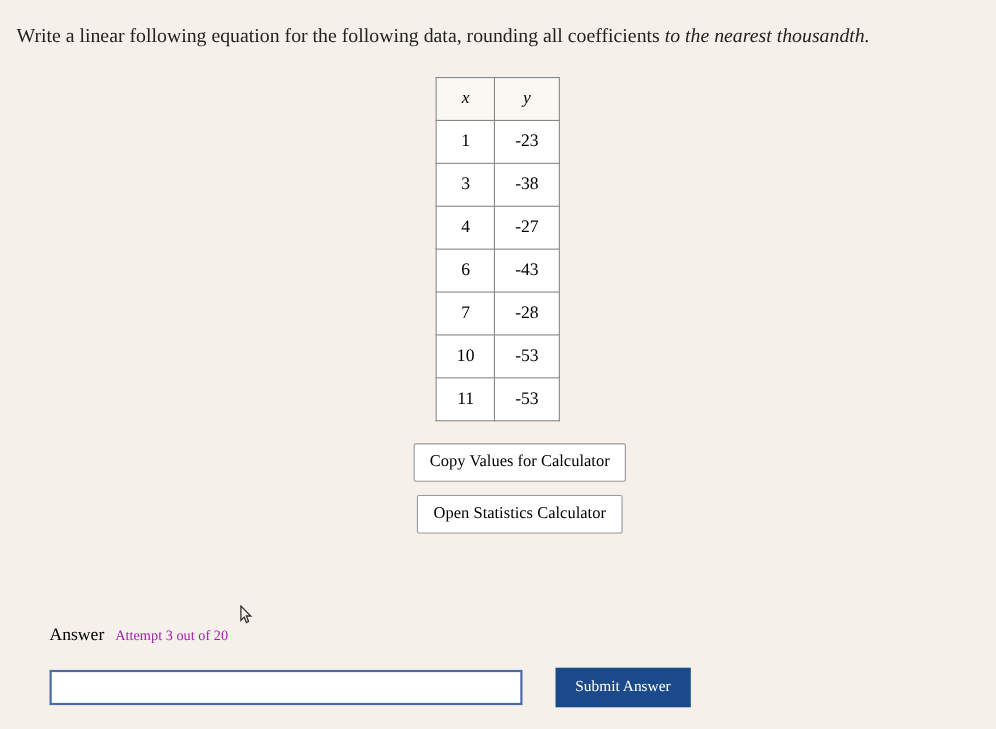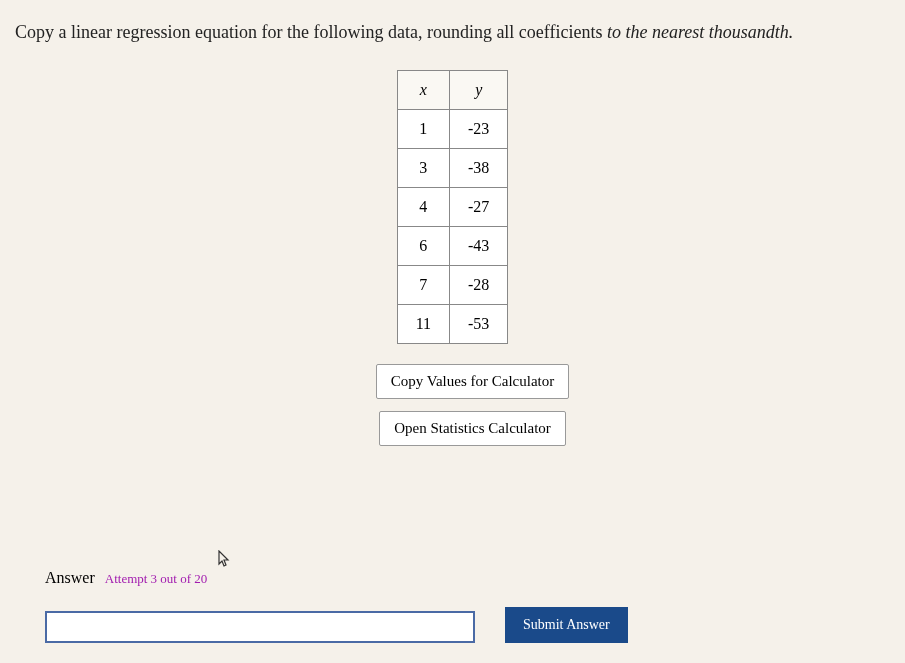--- a/index.html
+++ b/index.html
@@ -79,21 +79,21 @@
     .answer-label {
       font-weight: normal;
       font-size: 16px;
     }
     .attempt-text {
       font-size: 13px;
       color: #a21caf;
     }
     .answer-input-row {
       display: flex;
-      align-items: flex-end;
+      align-items: center;
       gap: 30px;
     }
     .answer-input {
       width: 430px;
       height: 32px;
       border: 2px solid #4a6aa5;
       background: #fff;
       padding: 4px 8px;
       font-size: 15px;
       font-family: Georgia, serif;
@@ -113,21 +113,21 @@
       top: 550px;
       font-size: 16px;
       color: #333;
       pointer-events: none;
     }
   </style>
 </head>
 <body>
 
 <div class="prompt">
-  <span>Copy a linear regression equation for the following data, rounding all coefficients </span><span class="italic">to the nearest thousandth.</span>
+  <span>Write a linear following equation for the following data, rounding all coefficients </span><span class="italic">to the nearest thousandth.</span>
 </div>
 
 <div class="table-container">
   <table>
     <thead>
       <tr>
         <th>x</th>
         <th>y</th>
       </tr>
     </thead>
@@ -146,20 +146,24 @@
       </tr>
       <tr>
         <td>6</td>
         <td>-43</td>
       </tr>
       <tr>
         <td>7</td>
         <td>-28</td>
       </tr>
       <tr>
+        <td>10</td>
+        <td>-53</td>
+      </tr>
+      <tr>
         <td>11</td>
         <td>-53</td>
       </tr>
     </tbody>
   </table>
 </div>
 
 <div class="button-stack">
   <button class="util-button">Copy Values for Calculator</button>
   <button class="util-button">Open Statistics Calculator</button>

